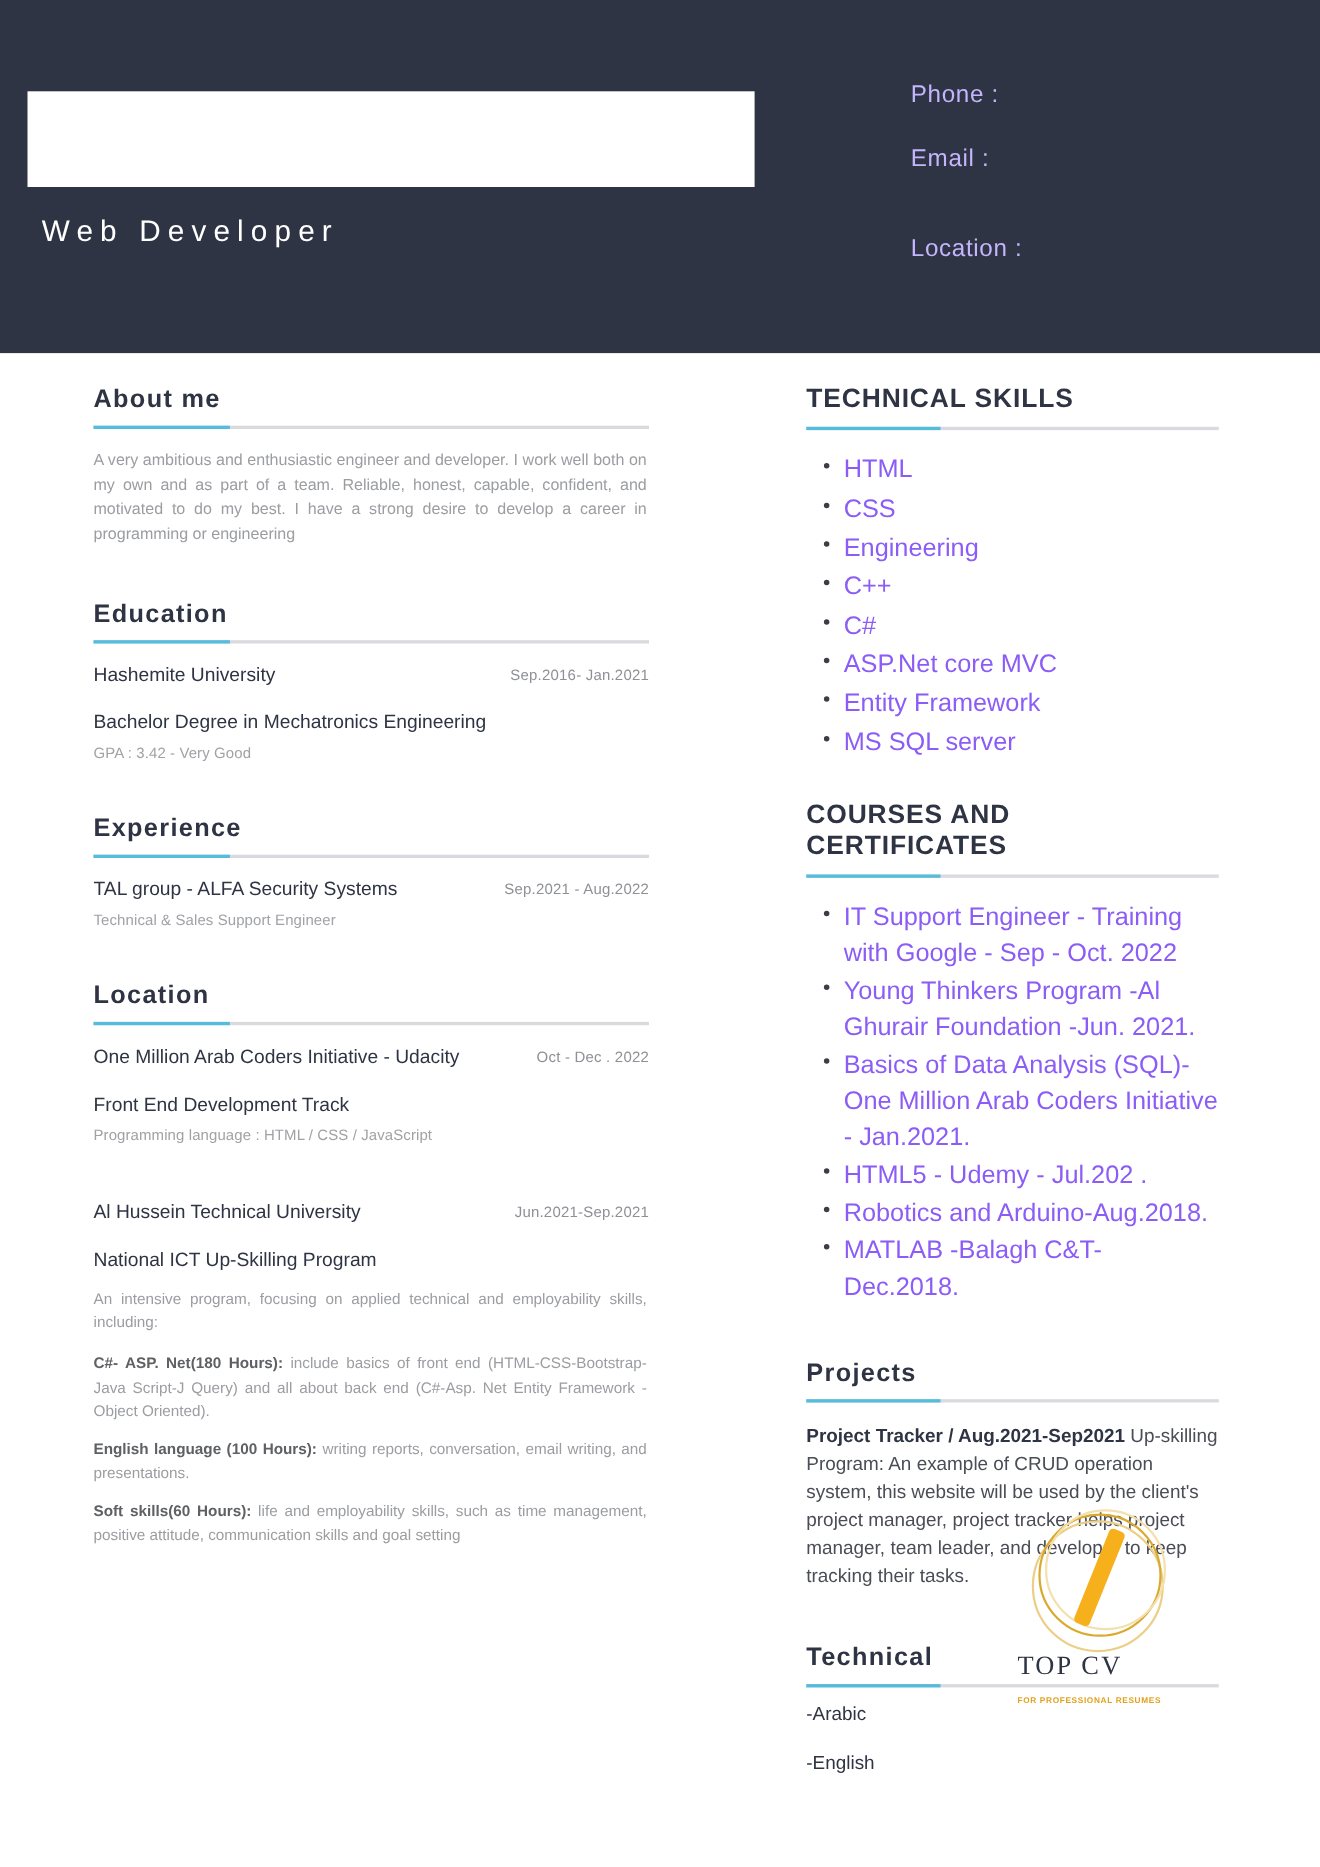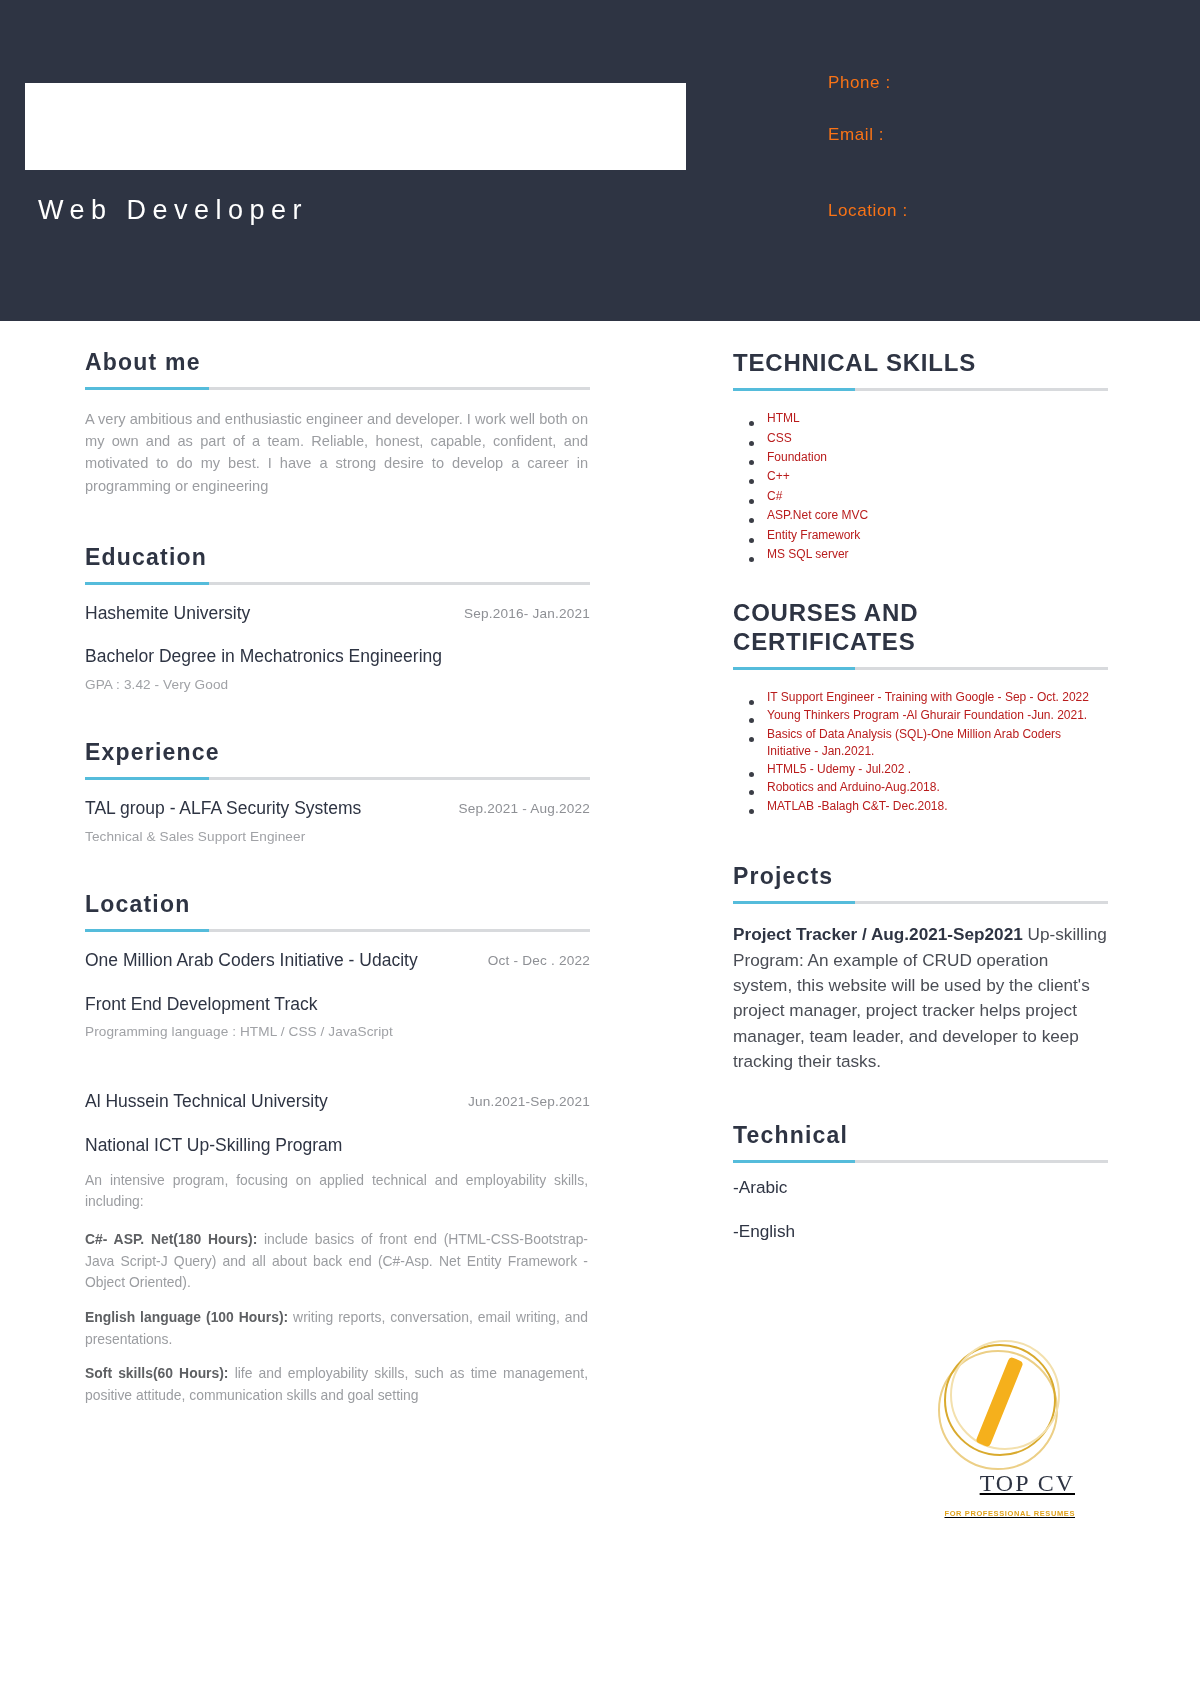--- a/index.html
+++ b/index.html
@@ -49,22 +49,22 @@
     letter-spacing: 6.5px;
     font-weight: 400;
   }
   .contact-block {
     position: absolute;
     left: 828px;
     top: 62px;
     width: 330px;
   }
   .contact-row {
-    color: #f97316;
-    font-size: 17px;
+    color: #c4b5fd;
+    font-size: 22px;
     letter-spacing: 0.6px;
     white-space: nowrap;
   }
   .contact-row.r1 { margin-top: 11px; }
   .contact-row.r2 { margin-top: 32px; }
   .contact-row.r3 { margin-top: 56px; }
   .contact-label { }
   .contact-value { margin-left: 4px; }
 
   
@@ -172,22 +172,22 @@
   .gap-md { height: 34px; }
 
   
   .bullets {
     margin-top: 19px;
     padding-left: 34px;
     list-style: none;
   }
   .bullets li {
     position: relative;
-    font-size: 12px;
-    color: #b91c1c;
+    font-size: 23px;
+    color: #8b5cf6;
     line-height: 1.45;
     margin-bottom: 2px;
   }
   .bullets li::before {
     content: "";
     position: absolute;
     left: -18px;
     top: 11px;
     width: 5px;
     height: 5px;
@@ -208,24 +208,23 @@
   .lang-item {
     font-size: 17.2px;
     color: #2e3443;
     margin-bottom: 23px;
   }
 
   
   .logo-wrap {
     position: absolute;
     left: 925px;
-    top: 1340px;
+    top: 1372px;
     width: 150px;
-    text-align: right;
-    text-decoration: underline;
+    text-align: left;
   }
   .logo-circle {
     position: relative;
     width: 128px;
     height: 128px;
     margin: 0 auto;
   }
   .ring {
     position: absolute;
     border-radius: 50%;
@@ -368,21 +367,21 @@
     </div>
 
     <div class="col-right">
 
       <div class="sec">
         <div class="sec-title upper">TECHNICAL SKILLS</div>
         <div class="rule r-right"></div>
         <ul class="bullets">
           <li>HTML</li>
           <li>CSS</li>
-          <li>Foundation</li>
+          <li>Engineering</li>
           <li>C++</li>
           <li>C#</li>
           <li>ASP.Net core MVC</li>
           <li>Entity Framework</li>
           <li>MS SQL server</li>
         </ul>
       </div>
 
       <div class="gap-md"></div>
 

